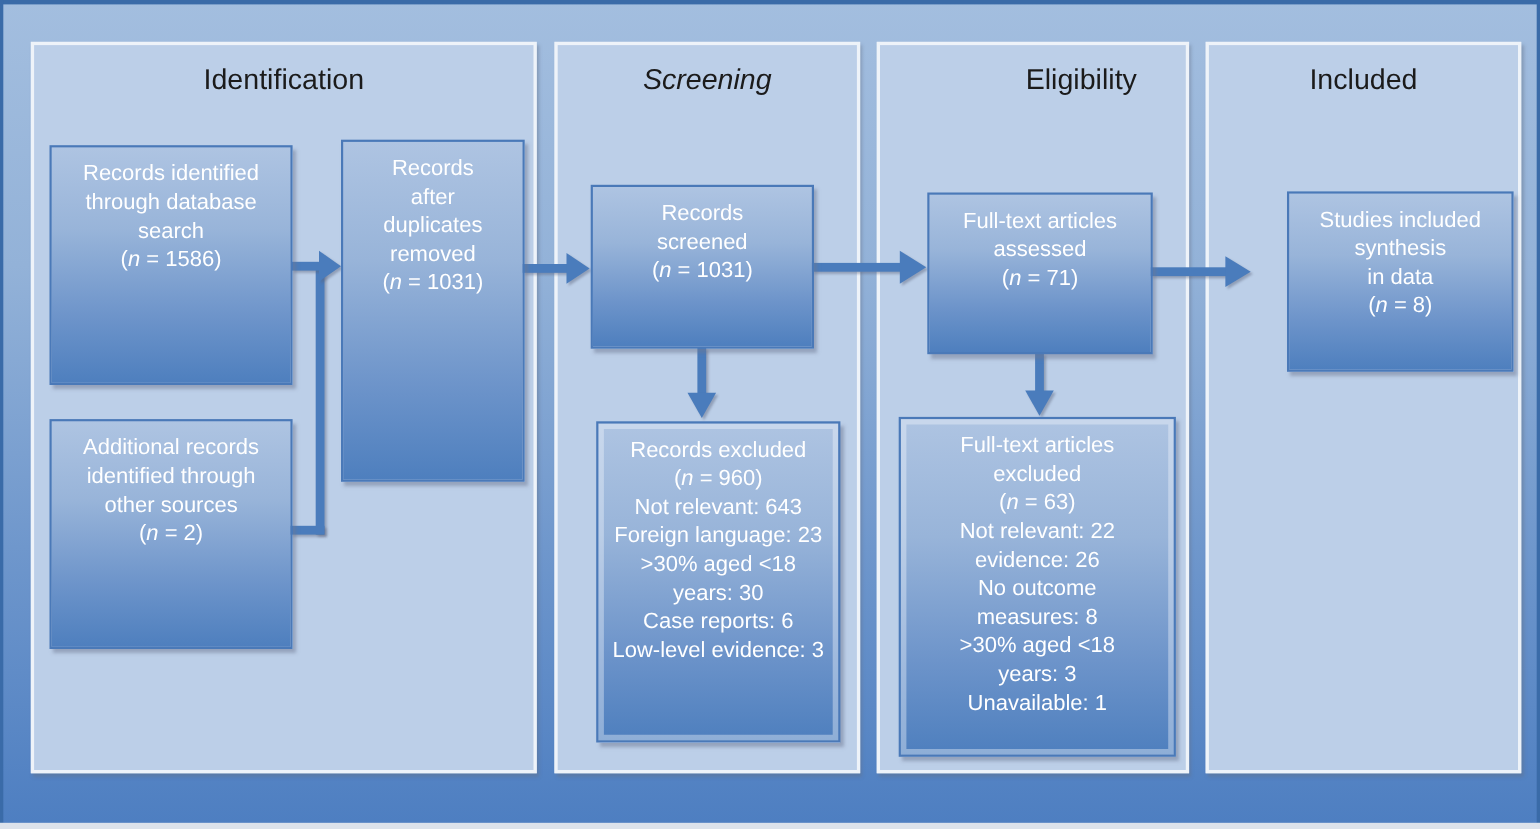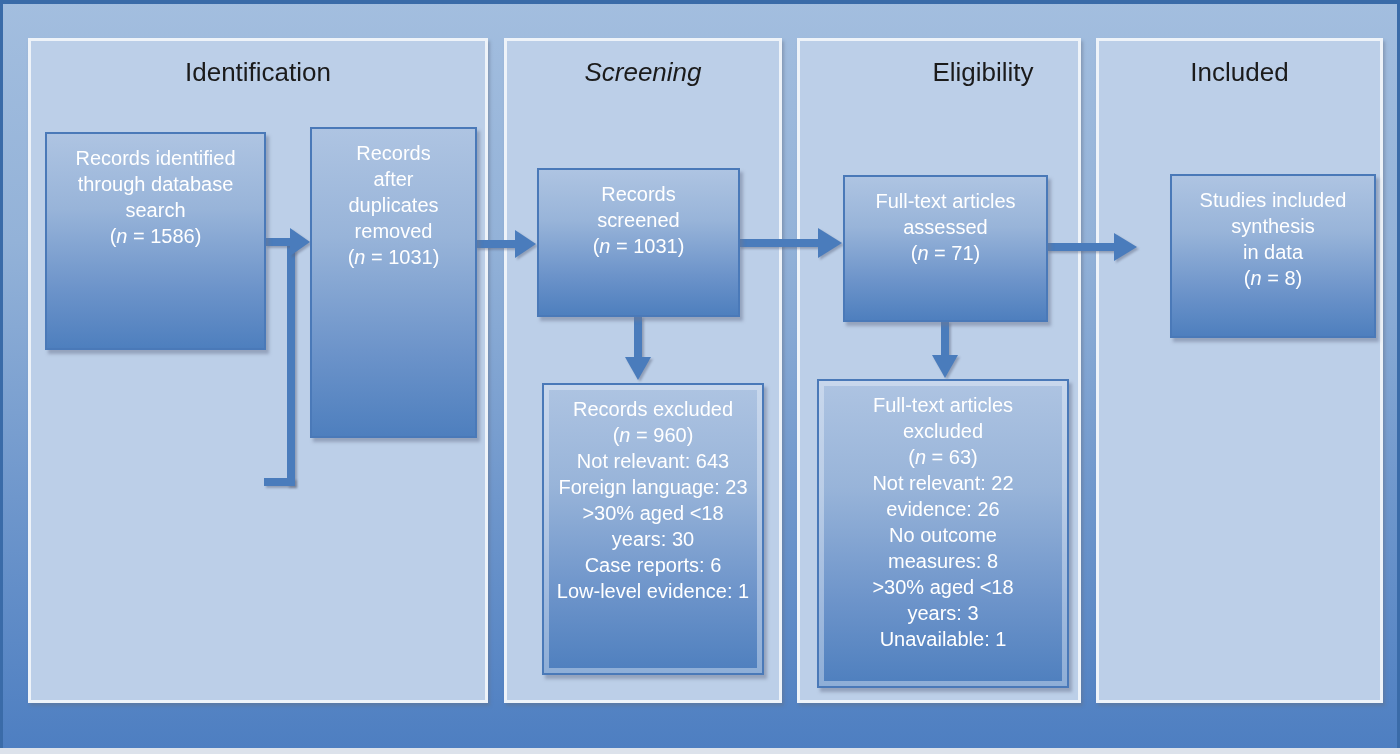--- a/index.html
+++ b/index.html
@@ -135,41 +135,47 @@
 
   <div class="shaft" id="a6-shaft"></div>
   <div class="head-down" id="a6-head"></div>
 
   <div class="fbox" id="box-records-identified">
       <div class="line">Records identified</div>
       <div class="line">through database</div>
       <div class="line">search</div>
       <div class="line">(<i>n</i> = 1586)</div>
     </div>
+  <div class="fbox" id="box-additional-records">
+      <div class="line">Additional records</div>
+      <div class="line">identified through</div>
+      <div class="line">other sources</div>
+      <div class="line">(<i>n</i> = 2)</div>
+    </div>
   <div class="fbox" id="box-duplicates-removed">
       <div class="line">Records</div>
       <div class="line">after</div>
       <div class="line">duplicates</div>
       <div class="line">removed</div>
       <div class="line">(<i>n</i> = 1031)</div>
     </div>
   <div class="fbox" id="box-records-screened">
       <div class="line">Records</div>
       <div class="line">screened</div>
       <div class="line">(<i>n</i> = 1031)</div>
     </div>
   <div class="fbox inset" id="box-records-excluded">
       <div class="line">Records excluded</div>
       <div class="line">(<i>n</i> = 960)</div>
       <div class="line">Not relevant: 643</div>
       <div class="line">Foreign language: 23</div>
       <div class="line">&gt;30% aged &lt;18</div>
       <div class="line">years: 30</div>
       <div class="line">Case reports: 6</div>
-      <div class="line">Low-level evidence: 1</div>
+      <div class="line">Low-level evidence: 3</div>
     </div>
   <div class="fbox" id="box-fulltext-assessed">
       <div class="line">Full-text articles</div>
       <div class="line">assessed</div>
       <div class="line">(<i>n</i> = 71)</div>
     </div>
   <div class="fbox inset" id="box-fulltext-excluded">
       <div class="line">Full-text articles</div>
       <div class="line">excluded</div>
       <div class="line">(<i>n</i> = 63)</div>

